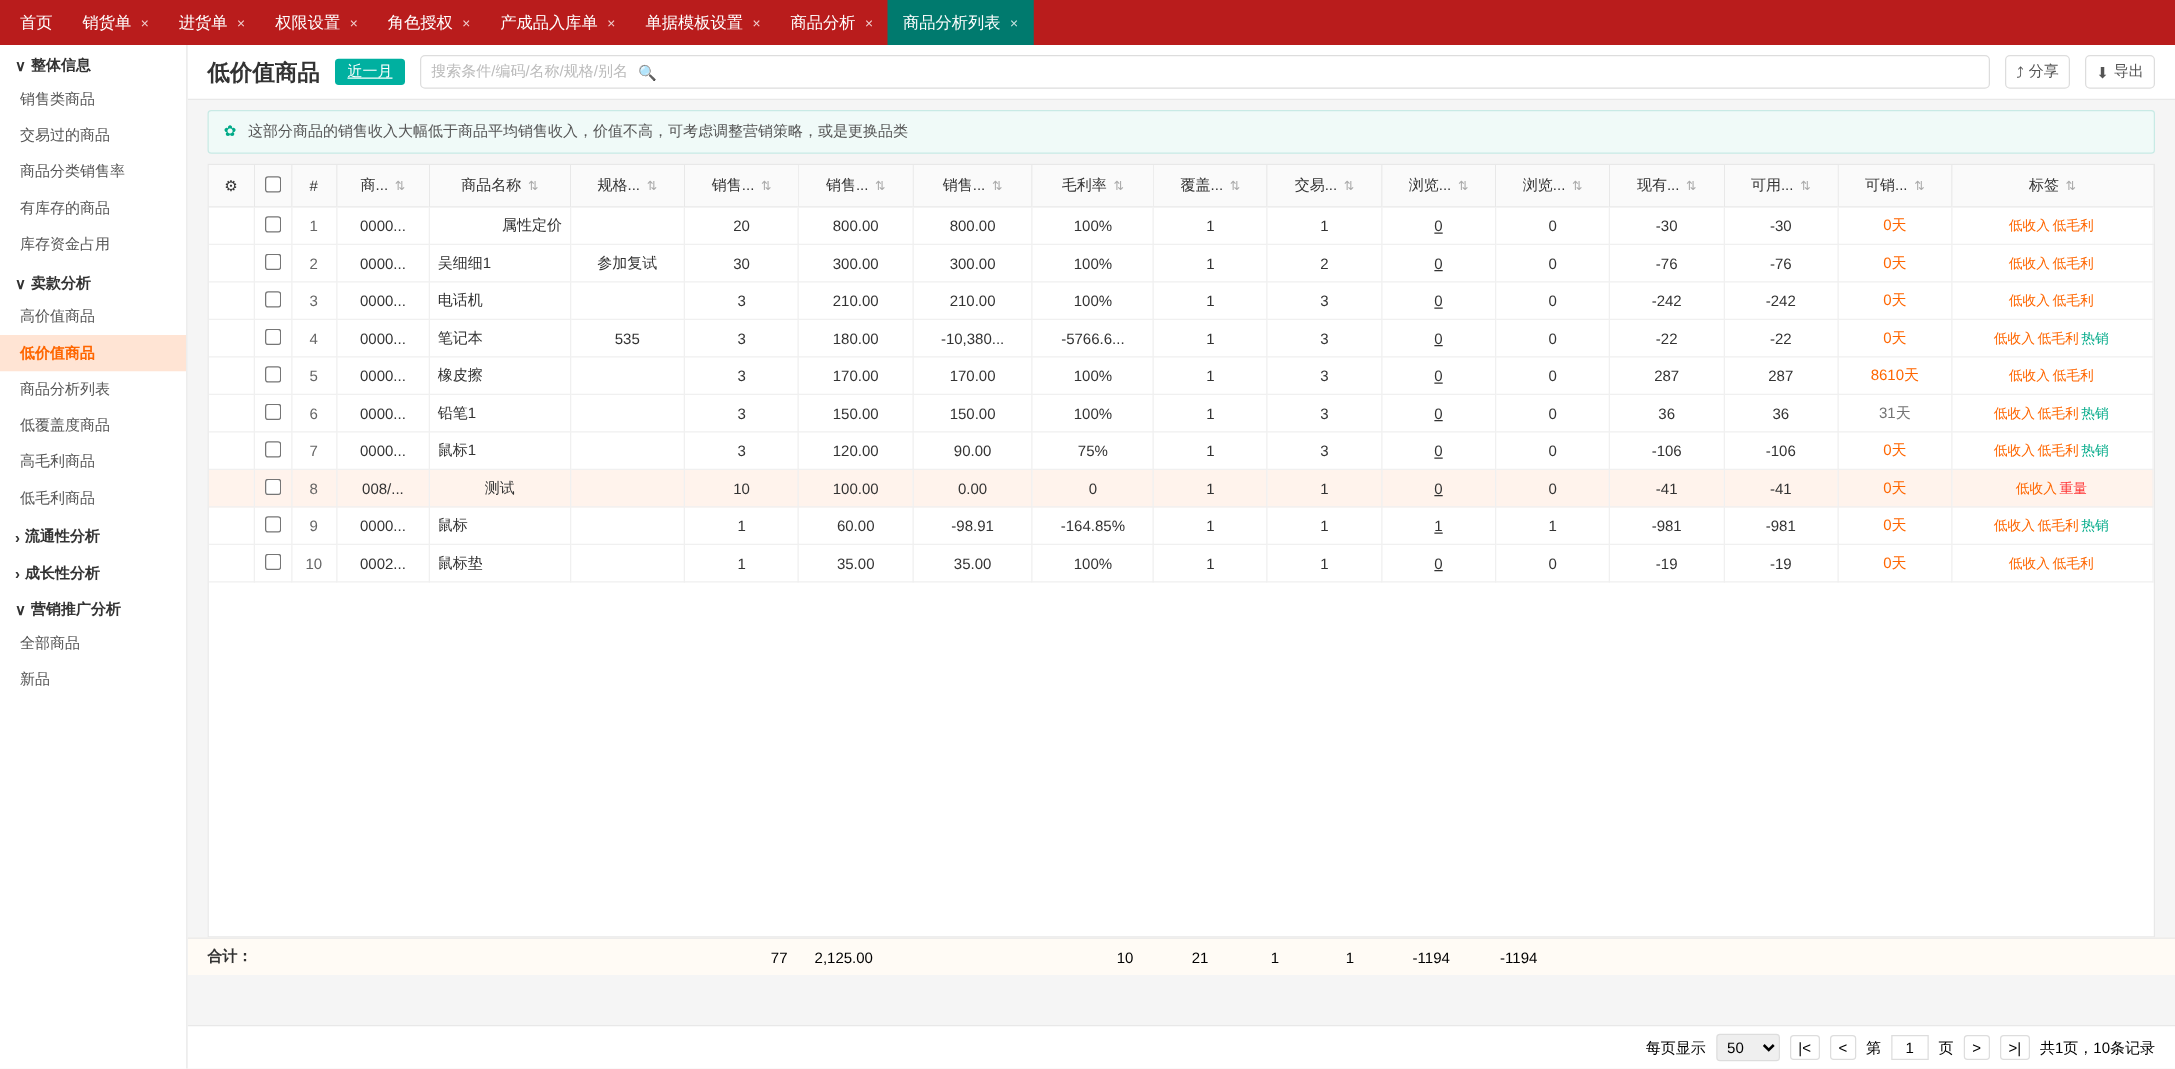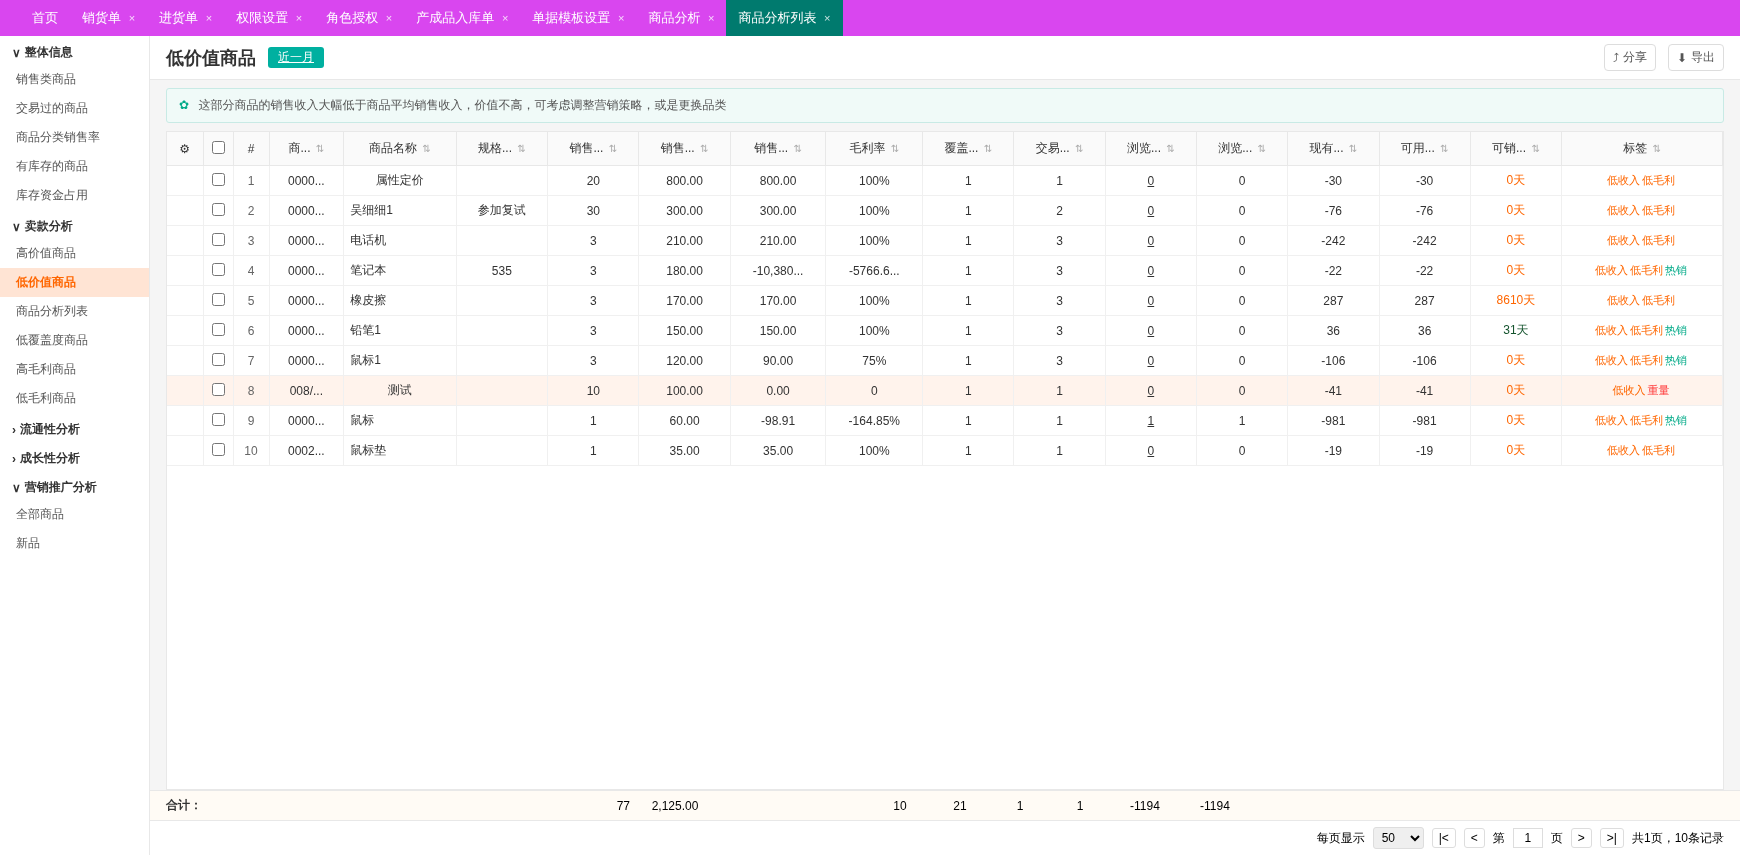--- a/index.html
+++ b/index.html
@@ -1,24 +1,24 @@
 <!DOCTYPE html>
 <html><head>
   <meta charset="utf-8">
   <style>
     * { box-sizing: border-box; margin: 0; padding: 0; font-family: 'Microsoft YaHei', Arial, sans-serif; font-size: 12px; }
     body { background: #f5f5f5; overflow: hidden; }
 
     
     .top-nav {
-      background: #d946ef;
+      background: #b91c1c;
       display: flex;
       align-items: center;
       height: 36px;
-      padding: 0 20px;
+      padding: 0 4px;
       color: white;
     }
     .top-nav .nav-item {
       padding: 0 12px;
       height: 36px;
       line-height: 36px;
       cursor: pointer;
       white-space: nowrap;
       color: white;
       font-size: 13px;
@@ -188,20 +188,21 @@
     
     .pagination-bar {
       background: white;
       border-top: 1px solid #e8e8e8;
       padding: 6px 16px;
       display: flex;
       align-items: center;
       justify-content: flex-end;
       gap: 8px;
       flex-shrink: 0;
+      margin-top: 40px;
     }
     .pagination-bar select {
       border: 1px solid #ddd;
       padding: 2px 4px;
       border-radius: 3px;
     }
     .pagination-bar .page-btn {
       border: 1px solid #ddd;
       background: white;
       padding: 2px 6px;
@@ -266,20 +267,24 @@
     </div>
     <div class="sidebar-item">全部商品</div>
     <div class="sidebar-item">新品</div>
   </div>
 
   <div class="main-content">
 
     <div class="page-header">
       <span class="page-title">低价值商品</span>
       <span class="period-badge">近一月</span>
+      <div class="search-box">
+        <span style="color:#bbb;">搜索条件/编码/名称/规格/别名</span>
+        <span style="margin-left:8px; color:#ccc;">🔍</span>
+      </div>
       <div class="page-header-actions">
         <button class="action-btn">
           <span>⤴</span>
           <span>分享</span>
         </button>
         <button class="action-btn">
           <span>⬇</span>
           <span>导出</span>
         </button>
       </div>
@@ -315,21 +320,21 @@
           </tr>
         </thead>
         <tbody id="table-body">
         <tr>
       <td></td>
       <td class="checkbox-col">
         <input type="checkbox" style="">
       </td>
       <td class="num-col">1</td>
       <td>0000...</td>
-      <td style="text-align:center;">属性定价</td>
+      <td style="text-align:right;">属性定价</td>
       <td></td>
       <td>20</td>
       <td>800.00</td>
       <td>800.00</td>
       <td>100%</td>
       <td>1</td>
       <td>1</td>
       <td style="text-decoration:underline;cursor:pointer;">0</td>
       <td>0</td>
       <td>-30</td>
@@ -447,21 +452,21 @@
       <td>3</td>
       <td>150.00</td>
       <td>150.00</td>
       <td>100%</td>
       <td>1</td>
       <td>3</td>
       <td style="text-decoration:underline;cursor:pointer;">0</td>
       <td>0</td>
       <td>36</td>
       <td>36</td>
-      <td style="color:#14532d;">31天</td>
+      <td style="color:#737373;">31天</td>
       <td style="white-space:nowrap;">
         <span style="color:#ff6600; font-size:11px; margin-right:2px;">低收入</span><span style="color:#ff6600; font-size:11px; margin-right:2px;">低毛利</span><span style="color:#00aa88; font-size:11px; margin-right:2px;">热销</span>
       </td>
     </tr>
             <tr>
       <td></td>
       <td class="checkbox-col">
         <input type="checkbox" style="">
       </td>
       <td class="num-col">7</td>

